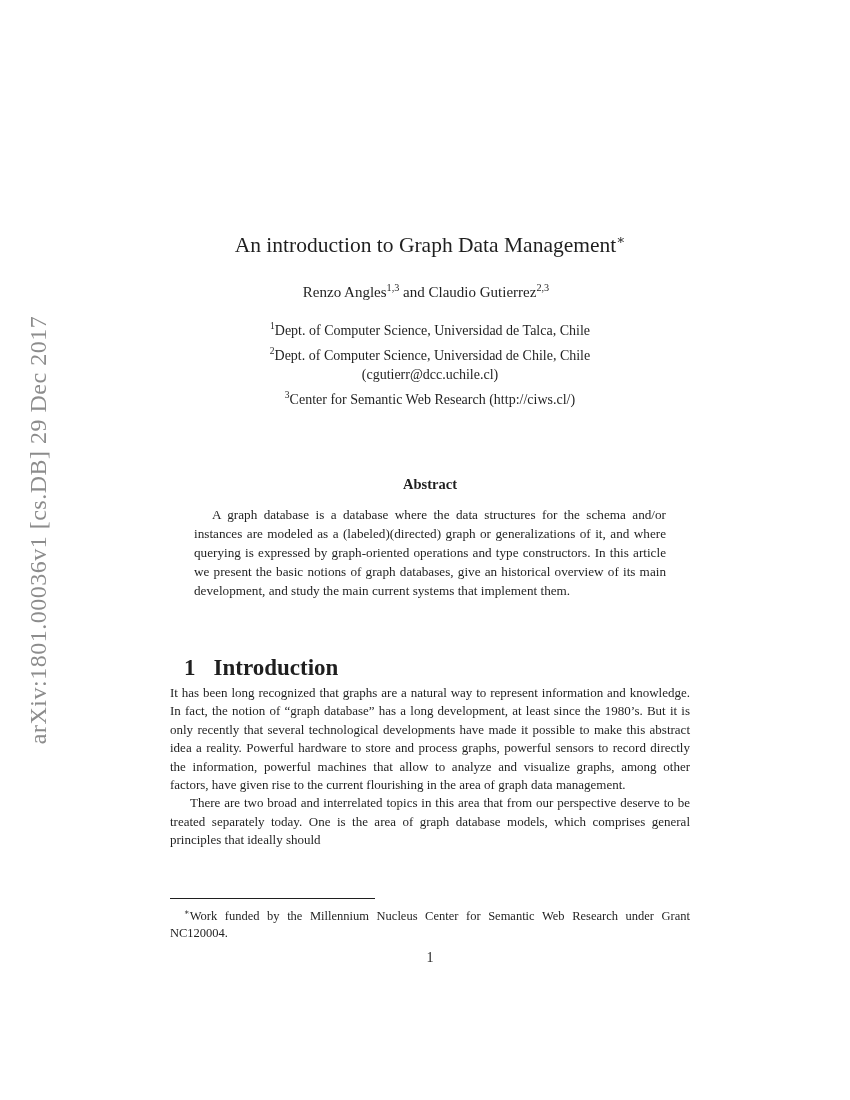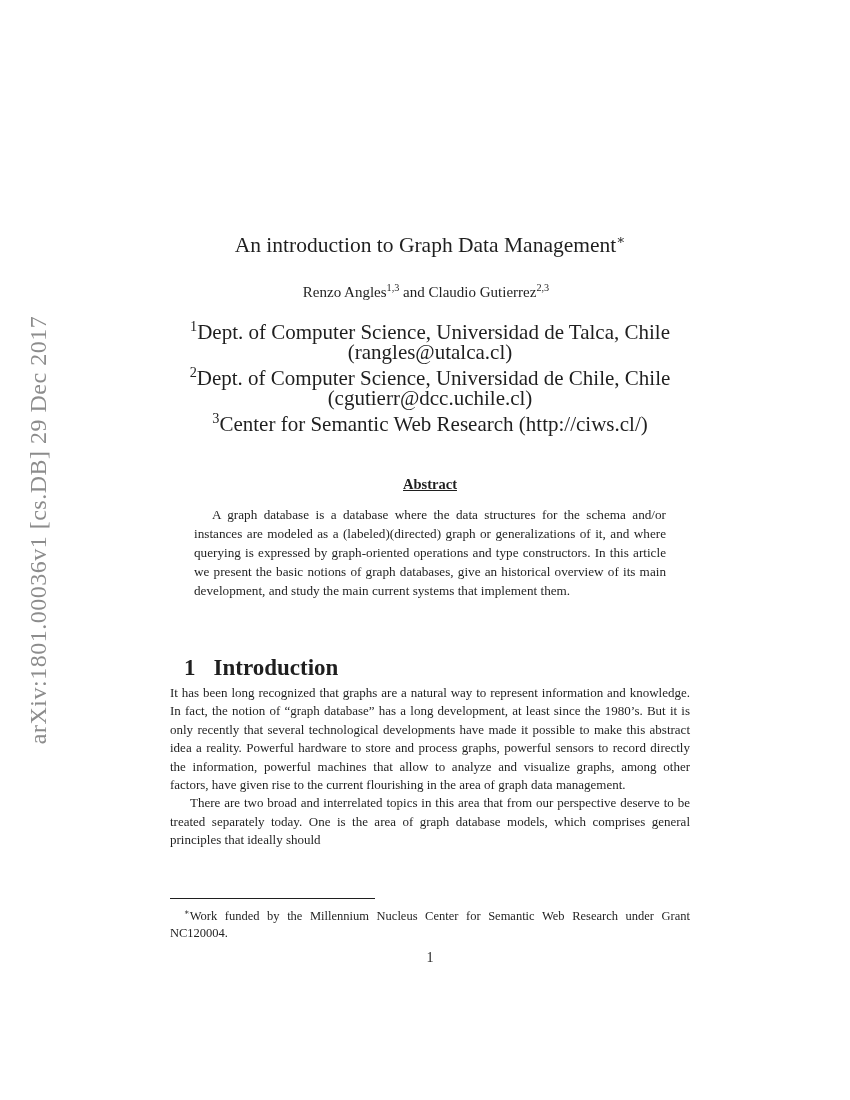--- a/index.html
+++ b/index.html
@@ -56,35 +56,34 @@
   }
   .authors sup, .affil-line sup, .footnote-text sup {
     font-size: 68%;
   }
   .affiliations {
     position: absolute;
     top: 316px;
     left: 0;
     right: 0;
     text-align: center;
-    font-size: 21px;
+    font-size: 14px;
     line-height: 20px;
   }
   .abstract {
     position: absolute;
     top: 476px;
     left: 0;
     right: 0;
   }
   .abstract-heading {
     text-align: center;
     font-weight: bold;
     font-size: 14.5px;
     margin: 0 0 12px 0;
-    text-decoration: underline;
   }
   .abstract-text {
     margin: 0 24px;
     font-size: 13.2px;
     line-height: 19px;
     text-align: justify;
     text-indent: 18px;
   }
   .section-heading {
     position: absolute;
@@ -148,21 +147,20 @@
   <div class="arxiv-banner">arXiv:1801.00036v1  [cs.DB]  29 Dec 2017</div>
 
   <main class="content">
 
     <h1 class="title"><span>An introduction to Graph Data Management</span><sup>∗</sup></h1>
 
     <div class="authors"><span>Renzo Angles</span><sup>1,3</sup><span> and </span><span>Claudio Gutierrez</span><sup>2,3</sup></div>
 
     <div class="affiliations">
       <div class="affil-line"><sup>1</sup><span>Dept. of Computer Science, Universidad de Talca, Chile</span></div>
-      <div class="affil-line">(rangles@utalca.cl)</div>
       <div class="affil-line"><sup>2</sup><span>Dept. of Computer Science, Universidad de Chile, Chile</span></div>
       <div class="affil-line">(cgutierr@dcc.uchile.cl)</div>
       <div class="affil-line"><sup>3</sup><span>Center for Semantic Web Research (http://ciws.cl/)</span></div>
     </div>
 
     <section class="abstract">
       <div class="abstract-heading">Abstract</div>
       <p class="abstract-text">A graph database is a database where the data structures for the schema and/or instances are modeled as a (labeled)(directed) graph or generalizations of it, and where querying is expressed by graph-oriented operations and type constructors. In this article we present the basic notions of graph databases, give an historical overview of its main development, and study the main current systems that implement them.</p>
     </section>
 

